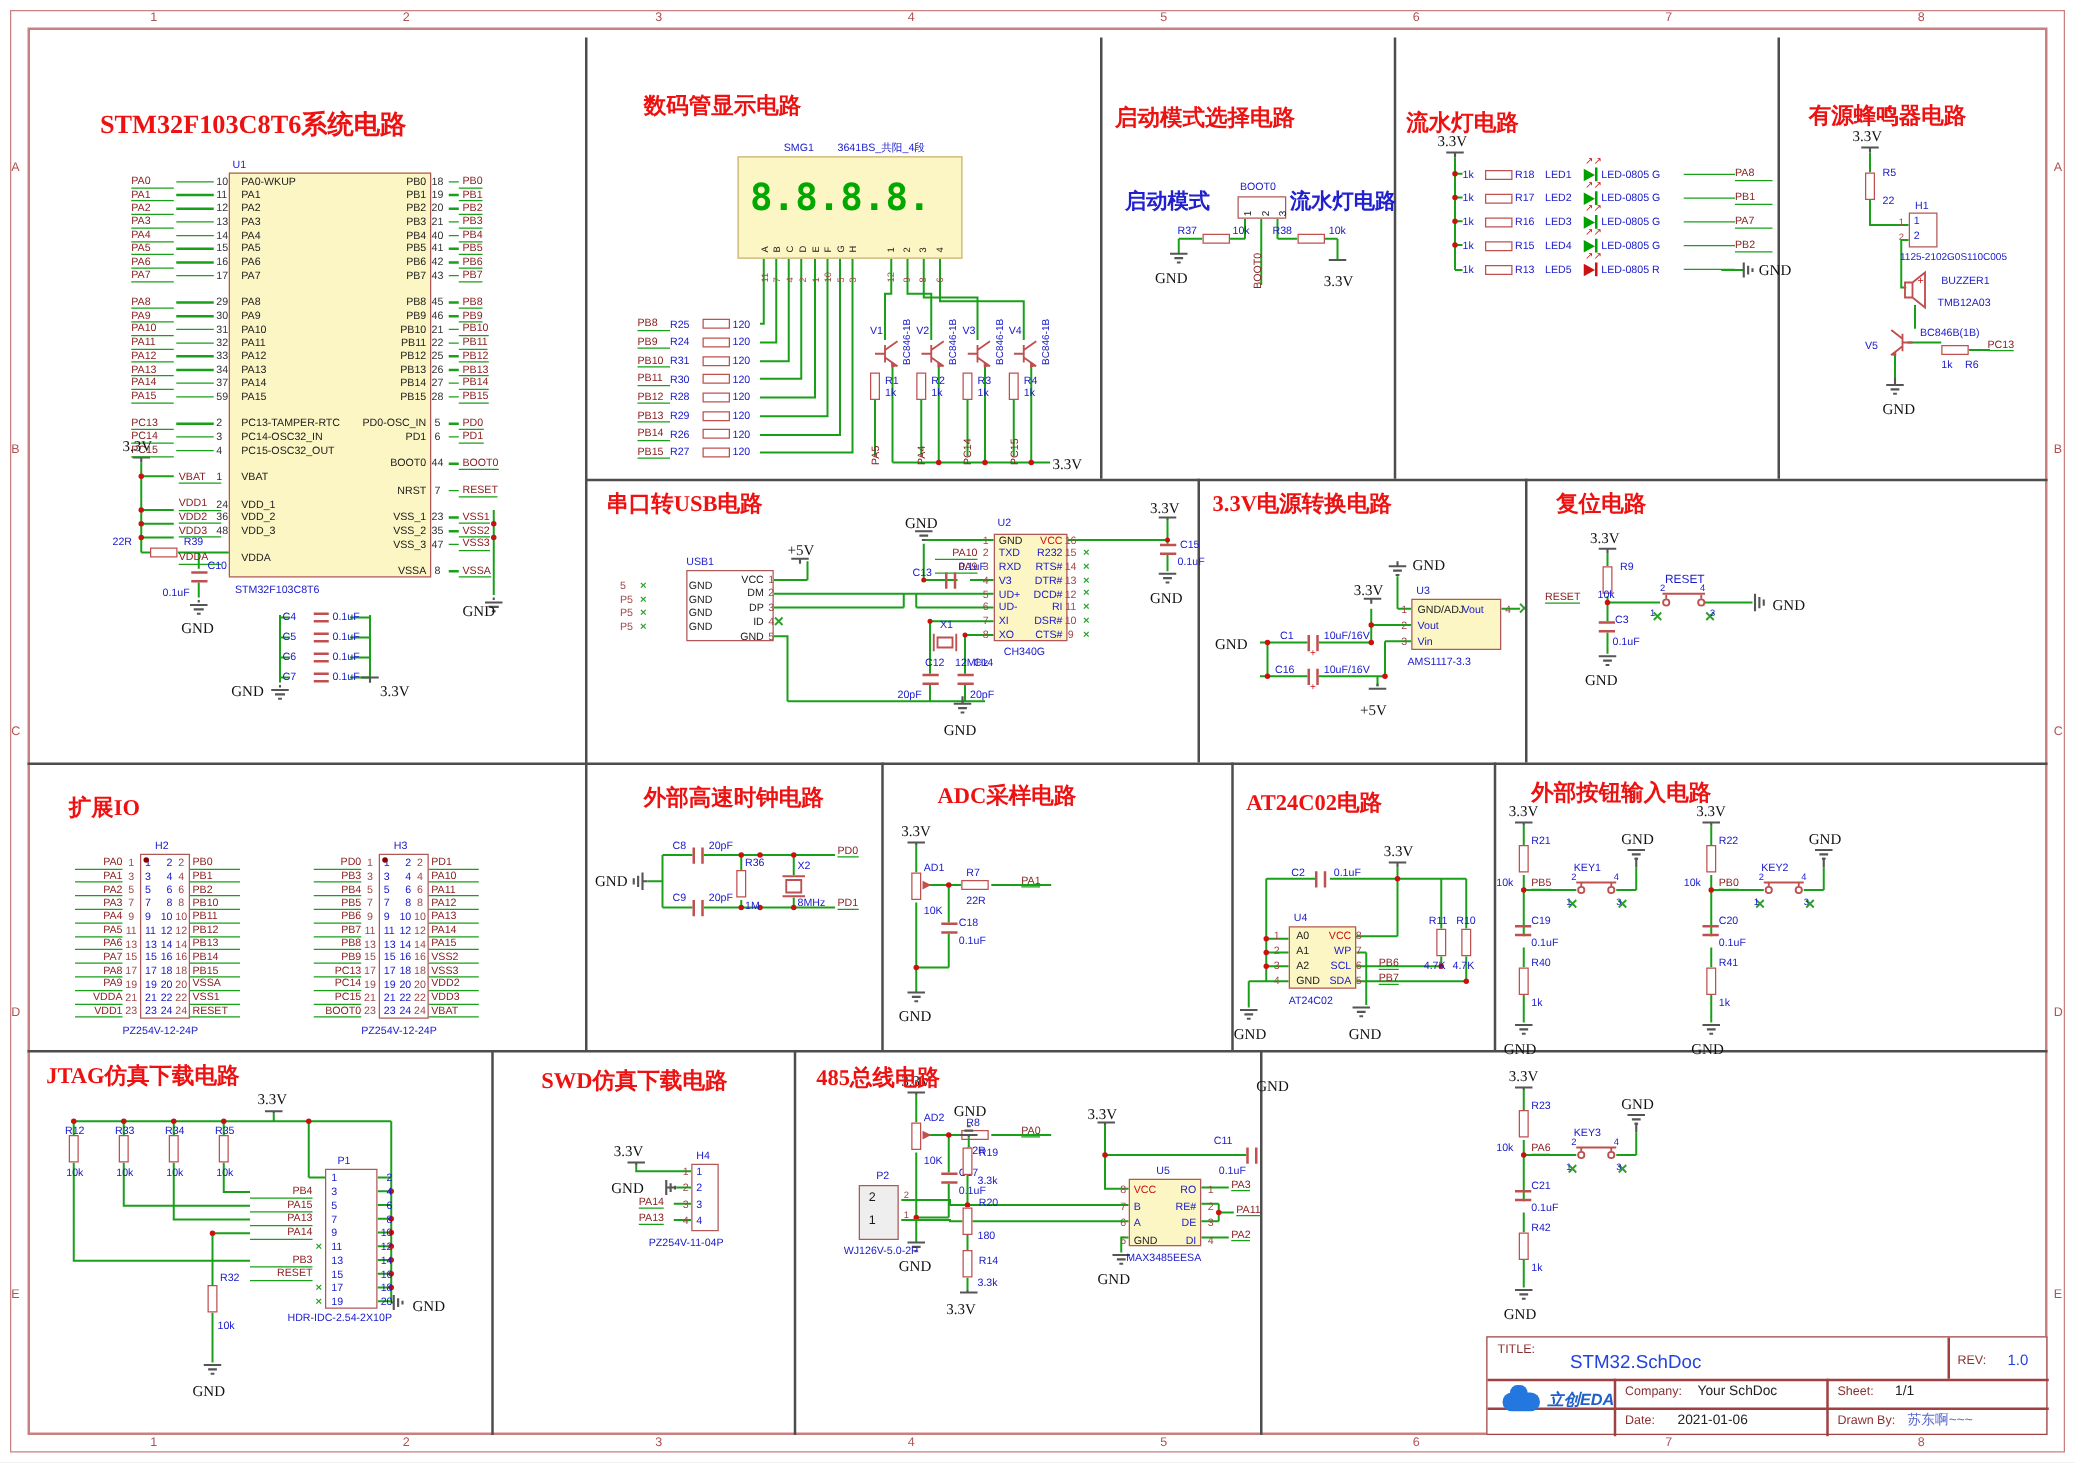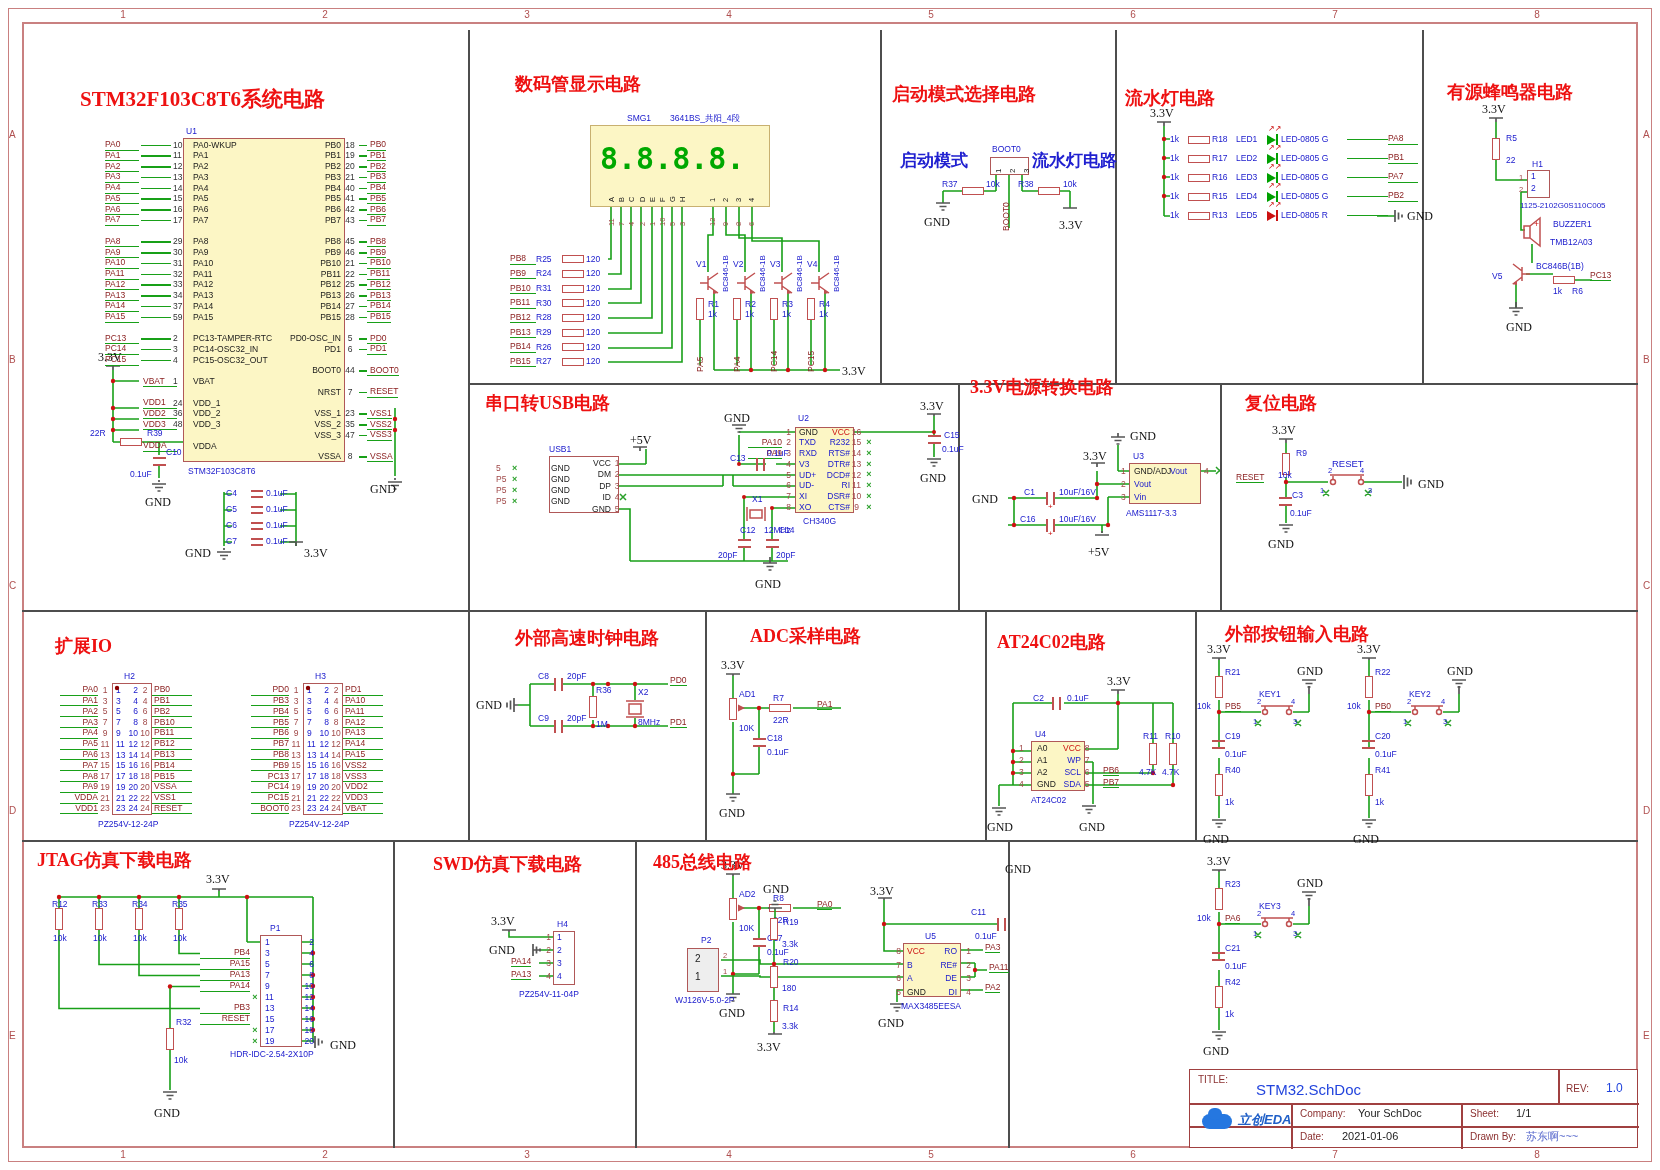--- a/index.html
+++ b/index.html
@@ -1094,21 +1094,21 @@
 <span class="s bl" style="left:250px;top:168px">20pF</span>
 <span class="s bl" style="left:308px;top:168px">20pF</span>
 <span class="s gt" style="left:287px;top:194px">GND</span>
 <span class="s gt" style="left:452px;top:16px">3.3V</span>
 <div class="cv" style="left:460px;top:52px"></div>
 <span class="s bl" style="left:476px;top:48px">C15</span>
 <span class="s bl" style="left:474px;top:62px">0.1uF</span>
 <span class="s gt" style="left:452px;top:88px">GND</span>
 </div>
 
-<div class="sec" style="left:958px;top:367px;width:220px;height:227px">
+<div class="sec" style="left:958px;top:383px;width:220px;height:227px">
 <svg class="s" style="left:0;top:0" width="262" height="227">
 <g stroke="#18a018" stroke-width="1.6" fill="none">
           <path d="M56 131 V158 M50 131 H88 M97 131 H139 M50 158 H88 M97 158 H150 M139 104 V131 M139 117 H171 M150 158 V130 M171 130 H150 M160 104 H171 M160 78 V104 M243 104 H258 M144 158 V166"></path>
         </g>
 <g stroke="#555" stroke-width="1.7" fill="none">
           <path d="M133 96 h14 M139 96 v4 M153 70 h14 M156.5 73.5 h7 M158.5 77 h3 M160 66 v4 M137 168 h14 M144 164 v2"></path>
         </g>
 <g stroke="#2aa02a" stroke-width="1.5">
           <path d="M258 100 l7 7 M265 100 l-7 7"></path>
         </g>

